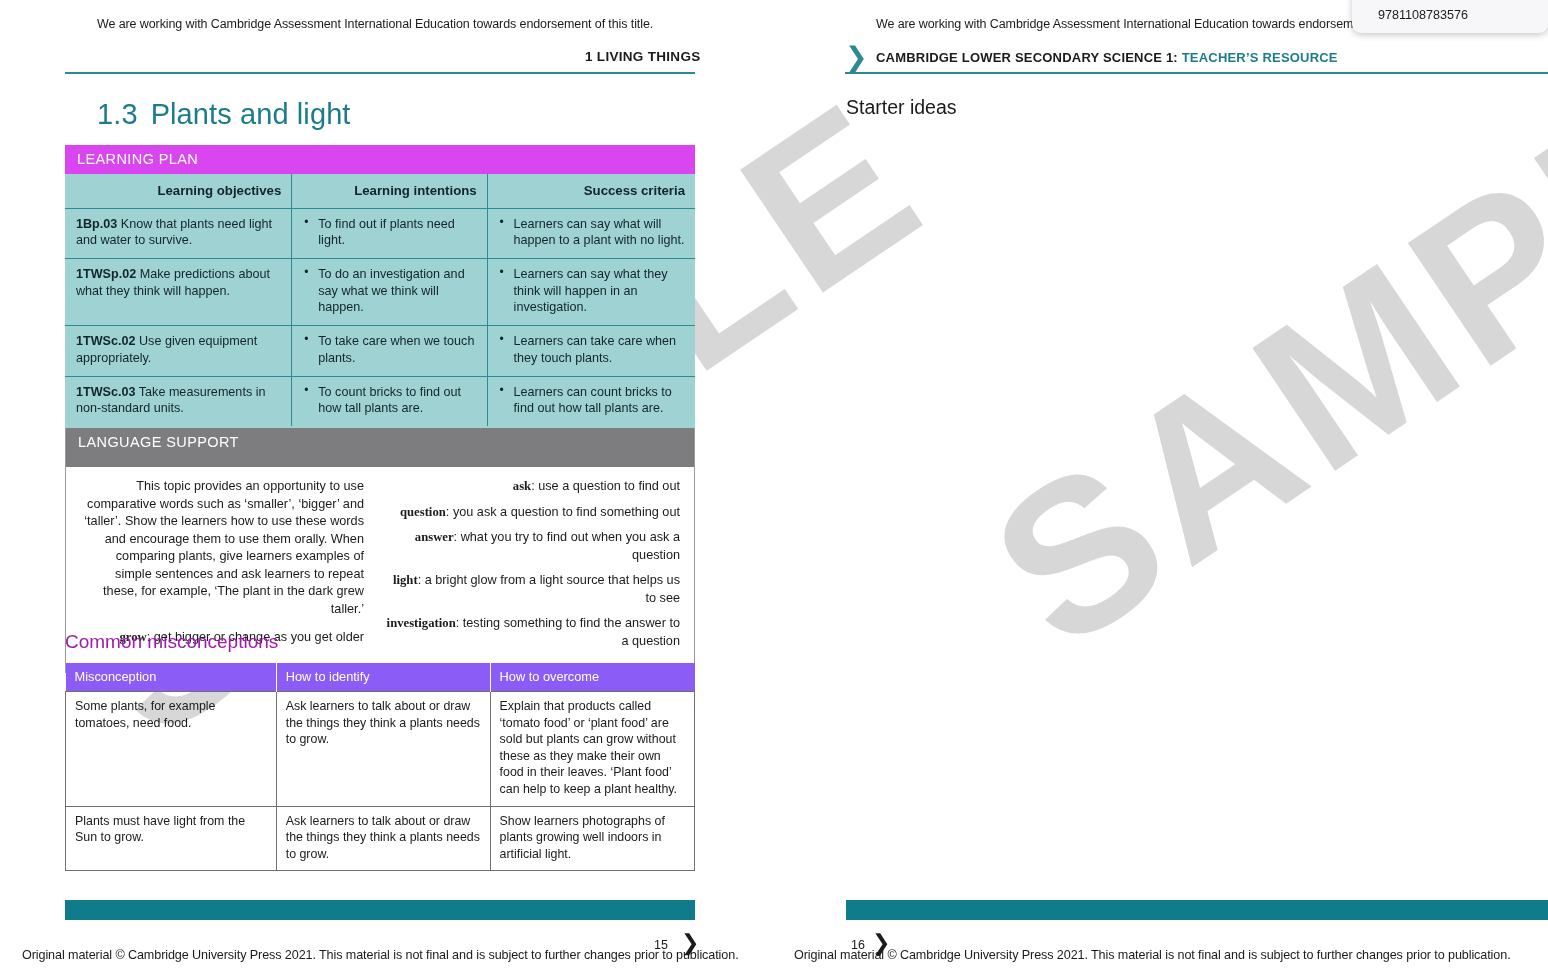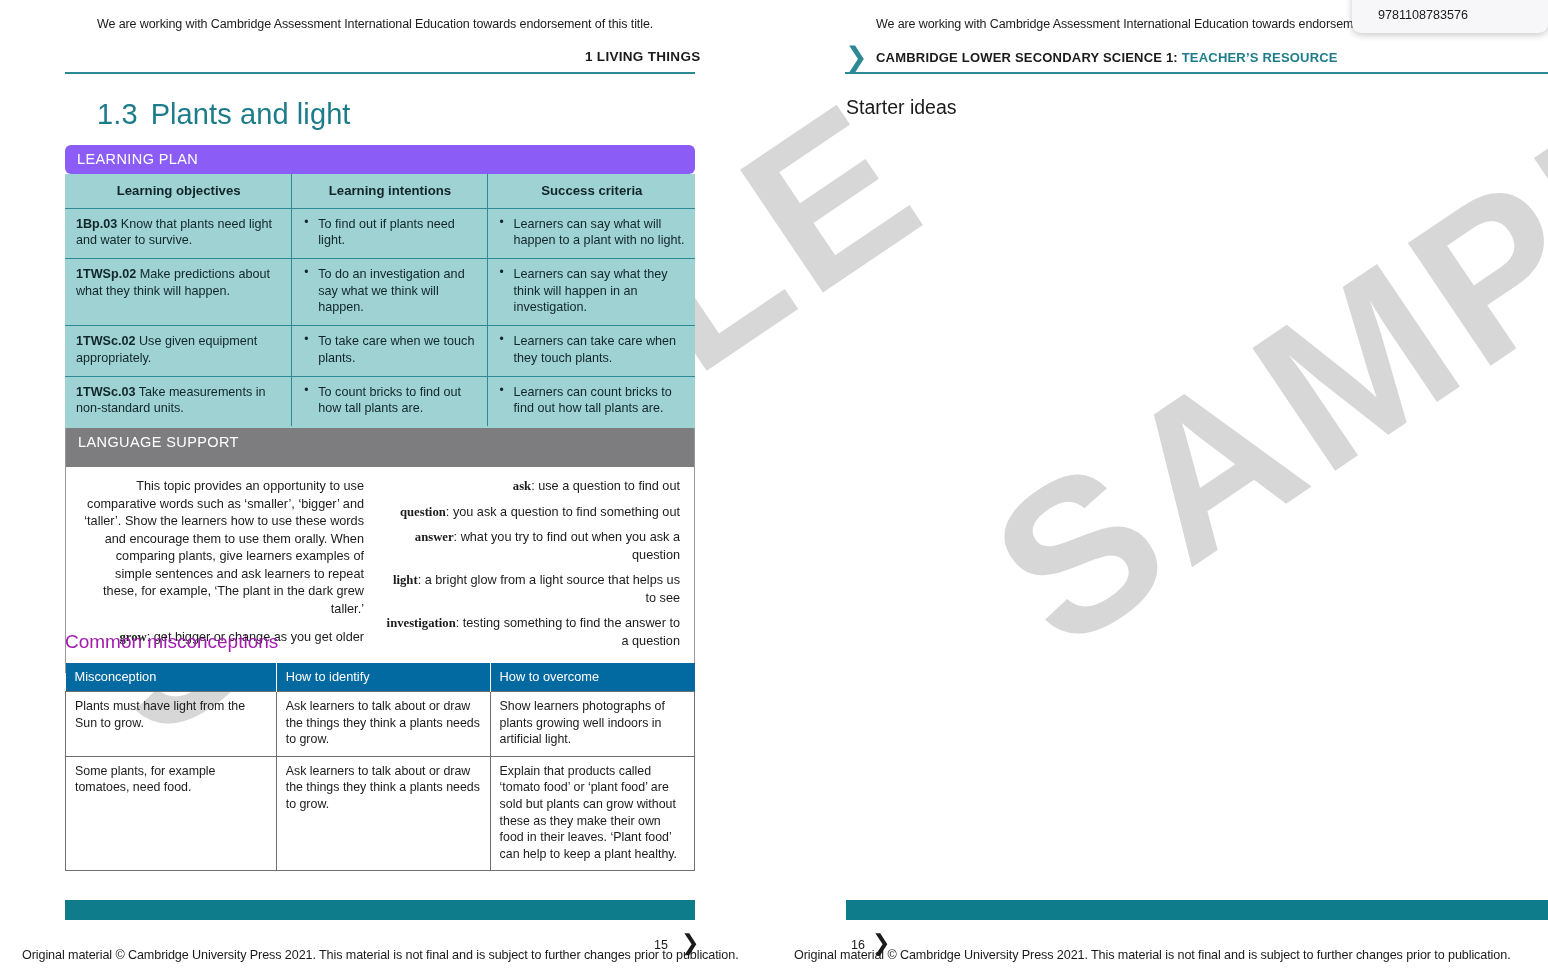--- a/index.html
+++ b/index.html
@@ -56,38 +56,37 @@
     color: #1d7c8a;
     font-size: 29px;
     font-weight: 400;
     letter-spacing: 0.1px;
   }
   .chapter-title .num { margin-right: 13px; margin-left: 32px; }
 
   
   .lp { position: absolute; left: 65px; top: 145px; width: 630px; }
   .lp-head {
-    background: #8b5cf6;
+    background: #d946ef;
     color: #ffffff;
     font-size: 14.5px;
     letter-spacing: 0.4px;
     padding: 6px 29px 7px 12px;
-    border-radius: 6px;
   }
   .lp-body { background: #9fd2d2; }
   table.lp-table { width: 100%; border-collapse: collapse; }
   table.lp-table th, table.lp-table td {
     vertical-align: top;
     font-size: 12.6px;
     line-height: 1.33;
     color: #11262b;
     padding: 7px 10px 9px 11px;
   }
   table.lp-table th {
-    text-align: center;
+    text-align: right;
     font-weight: 700;
     font-size: 13.2px;
     padding-top: 8px;
     padding-bottom: 8px;
   }
   table.lp-table tr + tr td, table.lp-table tbody tr:first-child td { border-top: 1px solid #2d8a95; }
   table.lp-table th + th, table.lp-table td + td { border-left: 1px solid #2d8a95; }
   .lp-c1 { width: 36%; }
   .lp-c2 { width: 31%; }
   .lp-c3 { width: 33%; }
@@ -116,21 +115,21 @@
   .ls-col-b { width: 50%; }
   .ls-para { margin: 0 0 11px 0; }
   .ls-term { margin: 0 0 8px 0; }
   .ls-term b { font-weight: 700; font-family: Liberation Serif, serif; }
 
   
   .cm-title { position: absolute; left: 65px; top: 631px; font-size: 19px; color: #a21caf; font-weight: 400; }
   .cm { position: absolute; left: 65px; top: 663px; width: 630px; }
   table.cm-table { width: 100%; border-collapse: collapse; }
   table.cm-table th {
-    background: #0369a1; color: #fff; text-align: left;
+    background: #8b5cf6; color: #fff; text-align: left;
     font-size: 12.8px; font-weight: 400; padding: 6px 9px 7px 9px;
     border-right: 1px solid #ffffff;
   }
   table.cm-table th:last-child { border-right: none; }
   table.cm-table td {
     border: 1px solid #6f6f6f;
     font-size: 12.4px; line-height: 1.34; color: #1b1b1b;
     vertical-align: top; padding: 6px 9px 8px 9px;
   }
   .cm-c1 { width: 33.5%; }
@@ -286,28 +285,28 @@
       <table class="cm-table">
         <thead>
           <tr>
             <th class="cm-c1">Misconception</th>
             <th class="cm-c2">How to identify</th>
             <th class="cm-c3">How to overcome</th>
           </tr>
         </thead>
         <tbody>
           <tr>
+            <td>Some plants, for example tomatoes, need food.</td>
+            <td>Ask learners to talk about or draw the things they think a plants needs to grow.</td>
+            <td>Explain that products called ‘tomato food’ or ‘plant food’ are sold but plants can grow without these as they make their own food in their leaves. ‘Plant food’ can help to keep a plant healthy.</td>
+          </tr>
+          <tr>
             <td>Plants must have light from the Sun to grow.</td>
             <td>Ask learners to talk about or draw the things they think a plants needs to grow.</td>
             <td>Show learners photographs of plants growing well indoors in artificial light.</td>
-          </tr>
-          <tr>
-            <td>Some plants, for example tomatoes, need food.</td>
-            <td>Ask learners to talk about or draw the things they think a plants needs to grow.</td>
-            <td>Explain that products called ‘tomato food’ or ‘plant food’ are sold but plants can grow without these as they make their own food in their leaves. ‘Plant food’ can help to keep a plant healthy.</td>
           </tr>
         </tbody>
       </table>
     </div>
 
     <div class="foot-bar" style="left:65px; top:900px; width:630px;"></div>
     <div class="foot-text" style="left:22px; top:948px;">Original material © Cambridge University Press 2021. This material is not final and is subject to further changes prior to publication.</div>
     <div class="pnum" style="left:654px; top:938px;">15</div>
     <div class="pchev" style="left:681px; top:932px;">❯</div>
   </div>

